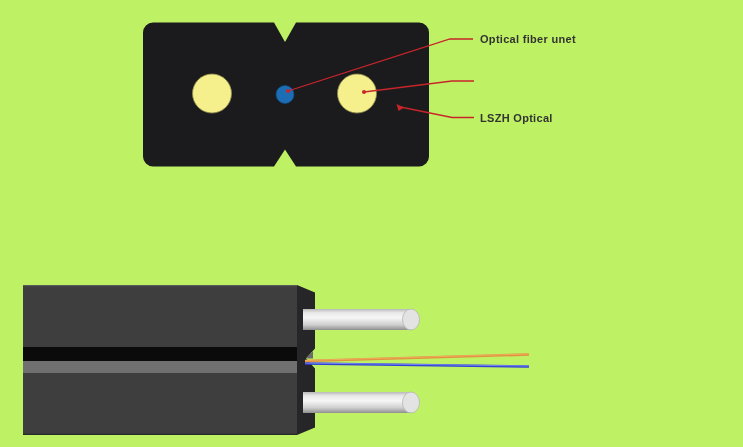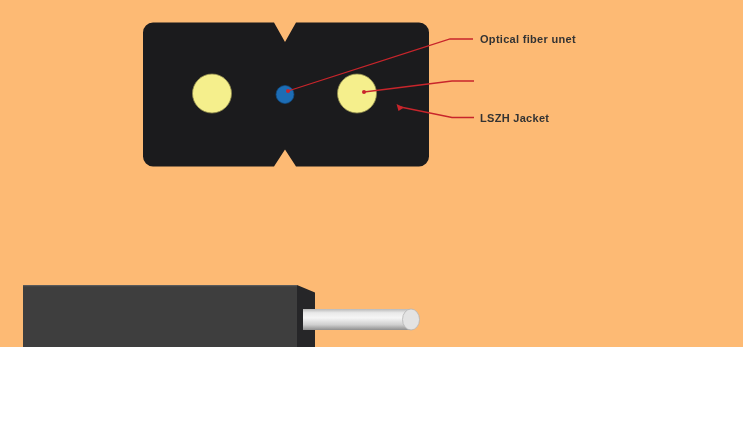--- a/index.html
+++ b/index.html
@@ -1,19 +1,19 @@
 <!DOCTYPE html>
 <html><head>
 <meta charset="utf-8">
 <style>
   html,body{margin:0;padding:0;background:#ffffff;}
   #canvas{
     position:relative;
-    width:743px;height:347px;
-    background:#fdba74;
+    width:743px;height:447px;
+    background:#bef264;
     font-family:"Liberation Sans", sans-serif;
     overflow:hidden;
   }
   #scene{position:absolute;left:0;top:0;}
   .label{
     position:absolute;
     font-size:11px;
     font-weight:bold;
     color:#333333;
     letter-spacing:0.3px;
@@ -94,15 +94,15 @@
       </g>
 
       <line x1="305" y1="363.5" x2="529" y2="366.5" stroke="#3040d0" stroke-width="2.6"></line>
       <line x1="305" y1="363" x2="529" y2="366" stroke="#8a96ff" stroke-width="0.8"></line>
       <line x1="305" y1="361" x2="529" y2="354.5" stroke="#e0923c" stroke-width="2.6"></line>
       <line x1="305" y1="360.5" x2="529" y2="354" stroke="#f2b26a" stroke-width="0.8"></line>
     </g>
   </svg>
 
   <div class="label label-1">Optical fiber unet</div>
-  <div class="label label-3">LSZH Jacket</div>
+  <div class="label label-3">LSZH Optical</div>
 
 </div>
 
 </body></html>

